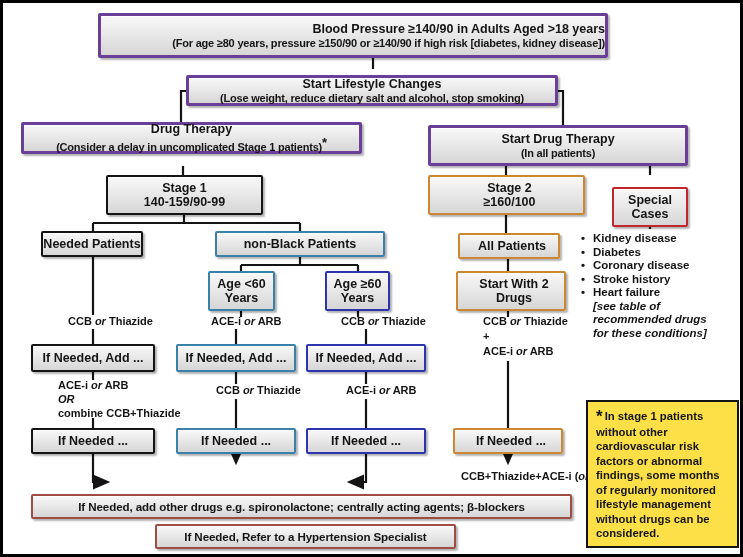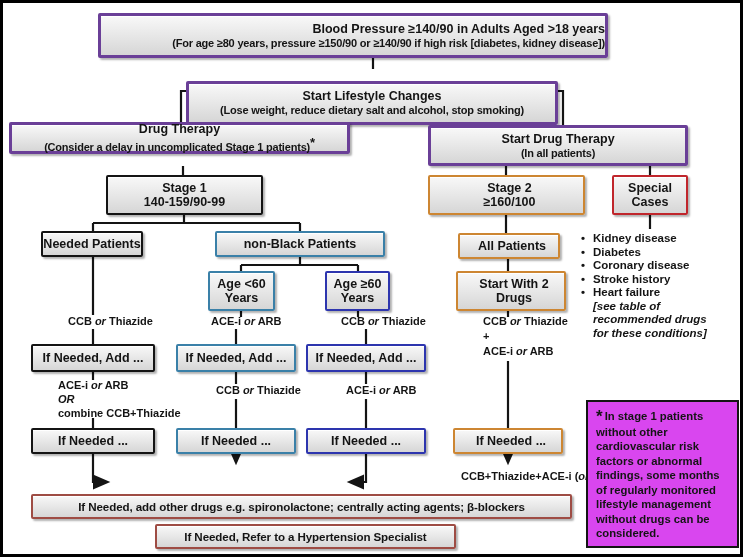--- a/index.html
+++ b/index.html
@@ -27,21 +27,21 @@
   .l2{font-size:11px;letter-spacing:-.2px;white-space:nowrap;}
   .txt{position:absolute;font-size:11px;line-height:14px;white-space:nowrap;margin-left:45px;}
   .it{font-style:italic;}
   .svgwrap{position:absolute;left:0;top:0;width:743px;height:557px;pointer-events:none;}
   .list{position:absolute;left:578px;top:229px;width:158px;font-size:11.5px;line-height:13.5px;text-align:left;}
   .list .row{display:flex;}
   .list .bullet{width:12px;flex:0 0 12px;}
   .list .note{font-style:italic;margin-left:12px;width:132px;white-space:normal;}
   .notebox{
     position:absolute;left:583px;top:397px;width:153px;height:148px;box-sizing:border-box;
-    border:2.5px solid #141414;background:#d946ef;padding:7px 8px 4px 8px;
+    border:2.5px solid #141414;background:#fde047;padding:7px 8px 4px 8px;
     font-size:11.3px;line-height:14.5px;text-align:left;
   }
   .fn-star{font-size:17px;vertical-align:-2px;padding-right:2px;}
   .sup{font-size:13px;vertical-align:4px;}
   .bar-text{font-size:11.6px;letter-spacing:-.1px;}
 </style>
 </head>
 <body>
 
 <div id="stage">
@@ -83,46 +83,46 @@
       <path d="M90 451 V479 H104" marker-end="url(#ah)"></path>
       <path d="M363 451 V479 H347" marker-end="url(#ah)"></path>
     </g>
   </svg>
 
   <div class="box b-purple" style="left:95px;top:10px;width:510px;height:45px;align-items:flex-end;">
     <div class="l1">Blood Pressure ≥140/90 in Adults Aged &gt;18 years</div>
     <div class="l2">(For age ≥80 years, pressure ≥150/90 or ≥140/90 if high risk [diabetes, kidney disease])</div>
   </div>
 
-  <div class="box b-purple" style="left:183px;top:78px;width:372px;height:44px;">
+  <div class="box b-purple" style="left:183px;top:72px;width:372px;height:31px;">
     <div class="l1">Start Lifestyle Changes</div>
     <div class="l2">(Lose weight, reduce dietary salt and alcohol, stop smoking)</div>
   </div>
 
-  <div class="box b-purple" style="left:6px;top:119px;width:341px;height:32px;">
+  <div class="box b-purple" style="left:18px;top:119px;width:341px;height:32px;">
     <div class="l1">Drug Therapy</div>
     <div class="l2"><span>(Consider a delay in uncomplicated Stage 1 patients)</span><span class="sup">*</span></div>
   </div>
 
   <div class="box b-purple" style="left:425px;top:122px;width:260px;height:41px;">
     <div class="l1">Start Drug Therapy</div>
     <div class="l2">(In all patients)</div>
   </div>
 
   <div class="box b-black" style="left:103px;top:172px;width:157px;height:40px;">
     <div class="l1">Stage 1</div>
     <div class="l1">140-159/90-99</div>
   </div>
 
   <div class="box b-orange" style="left:425px;top:172px;width:157px;height:40px;">
     <div class="l1">Stage 2</div>
     <div class="l1">≥160/100</div>
   </div>
 
-  <div class="box b-red" style="left:609px;top:172px;width:76px;height:40px;">
+  <div class="box b-red" style="left:609px;top:184px;width:76px;height:40px;">
     <div class="l1">Special</div>
     <div class="l1">Cases</div>
   </div>
 
   <div class="box b-black" style="left:38px;top:228px;width:102px;height:26px;">
     <div class="l1">Needed Patients</div>
   </div>
 
   <div class="box b-teal" style="left:212px;top:228px;width:170px;height:26px;">
     <div class="l1">non-Black Patients</div>

